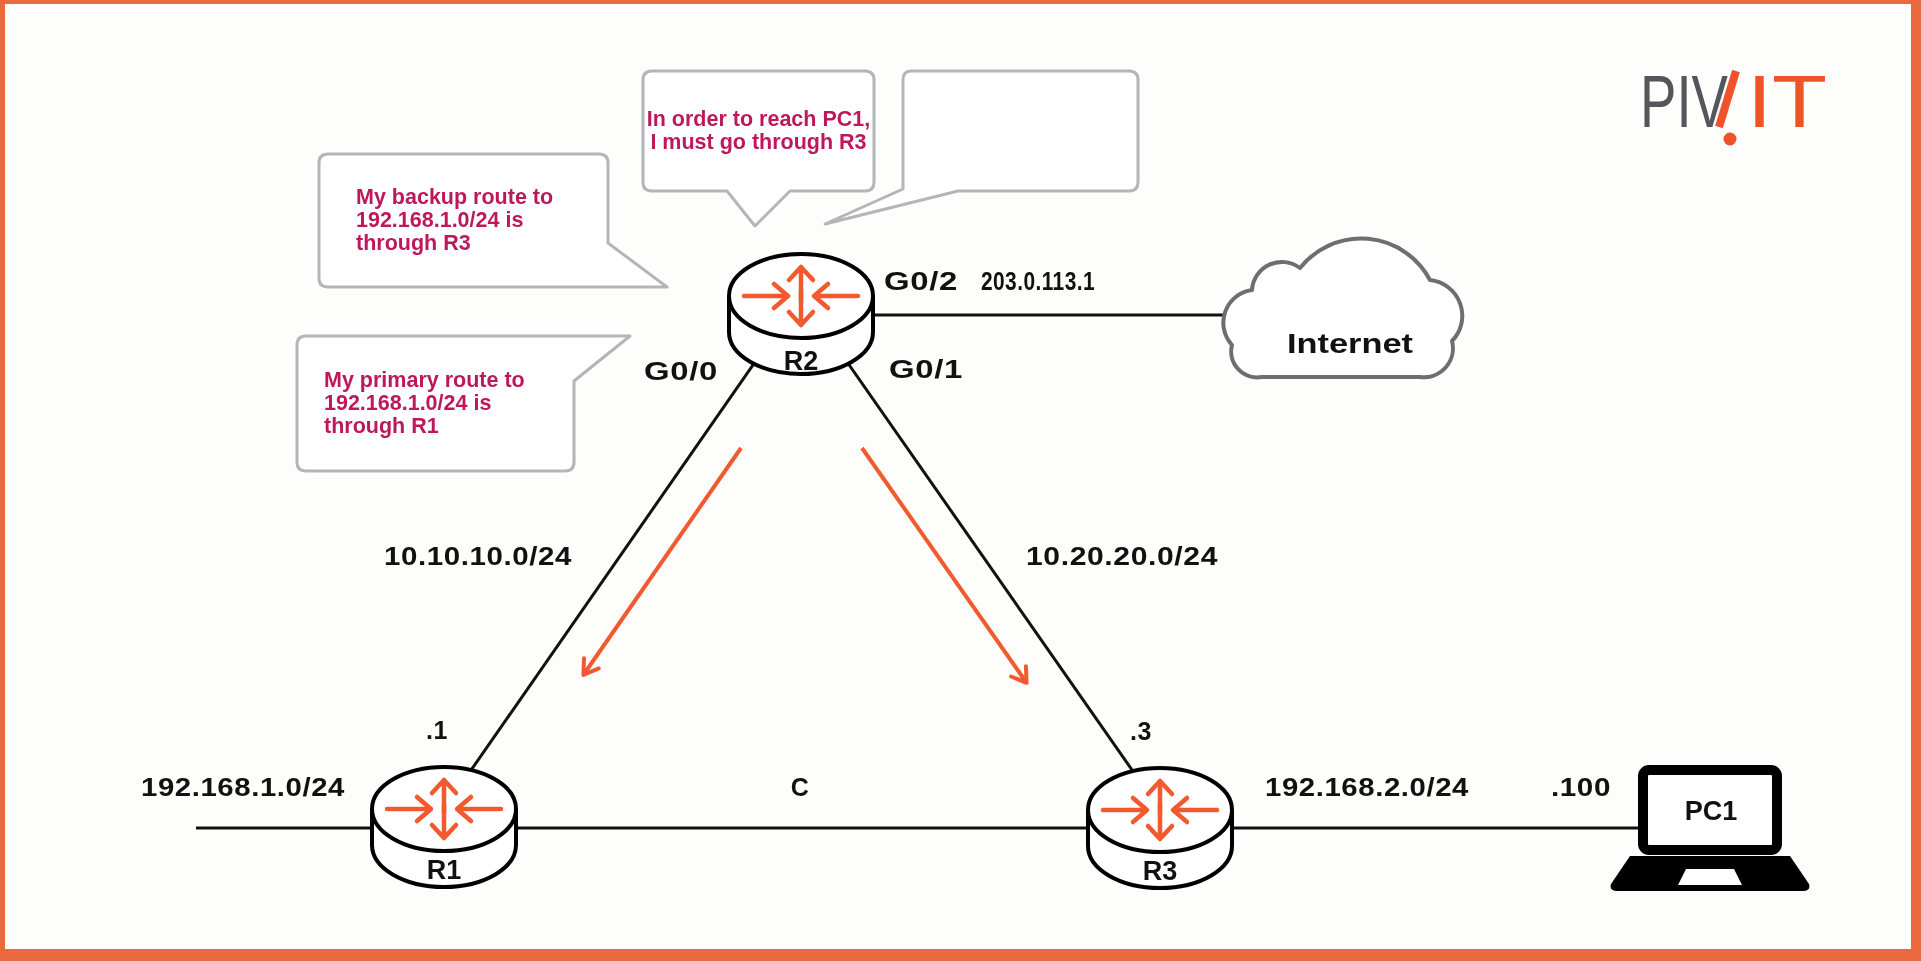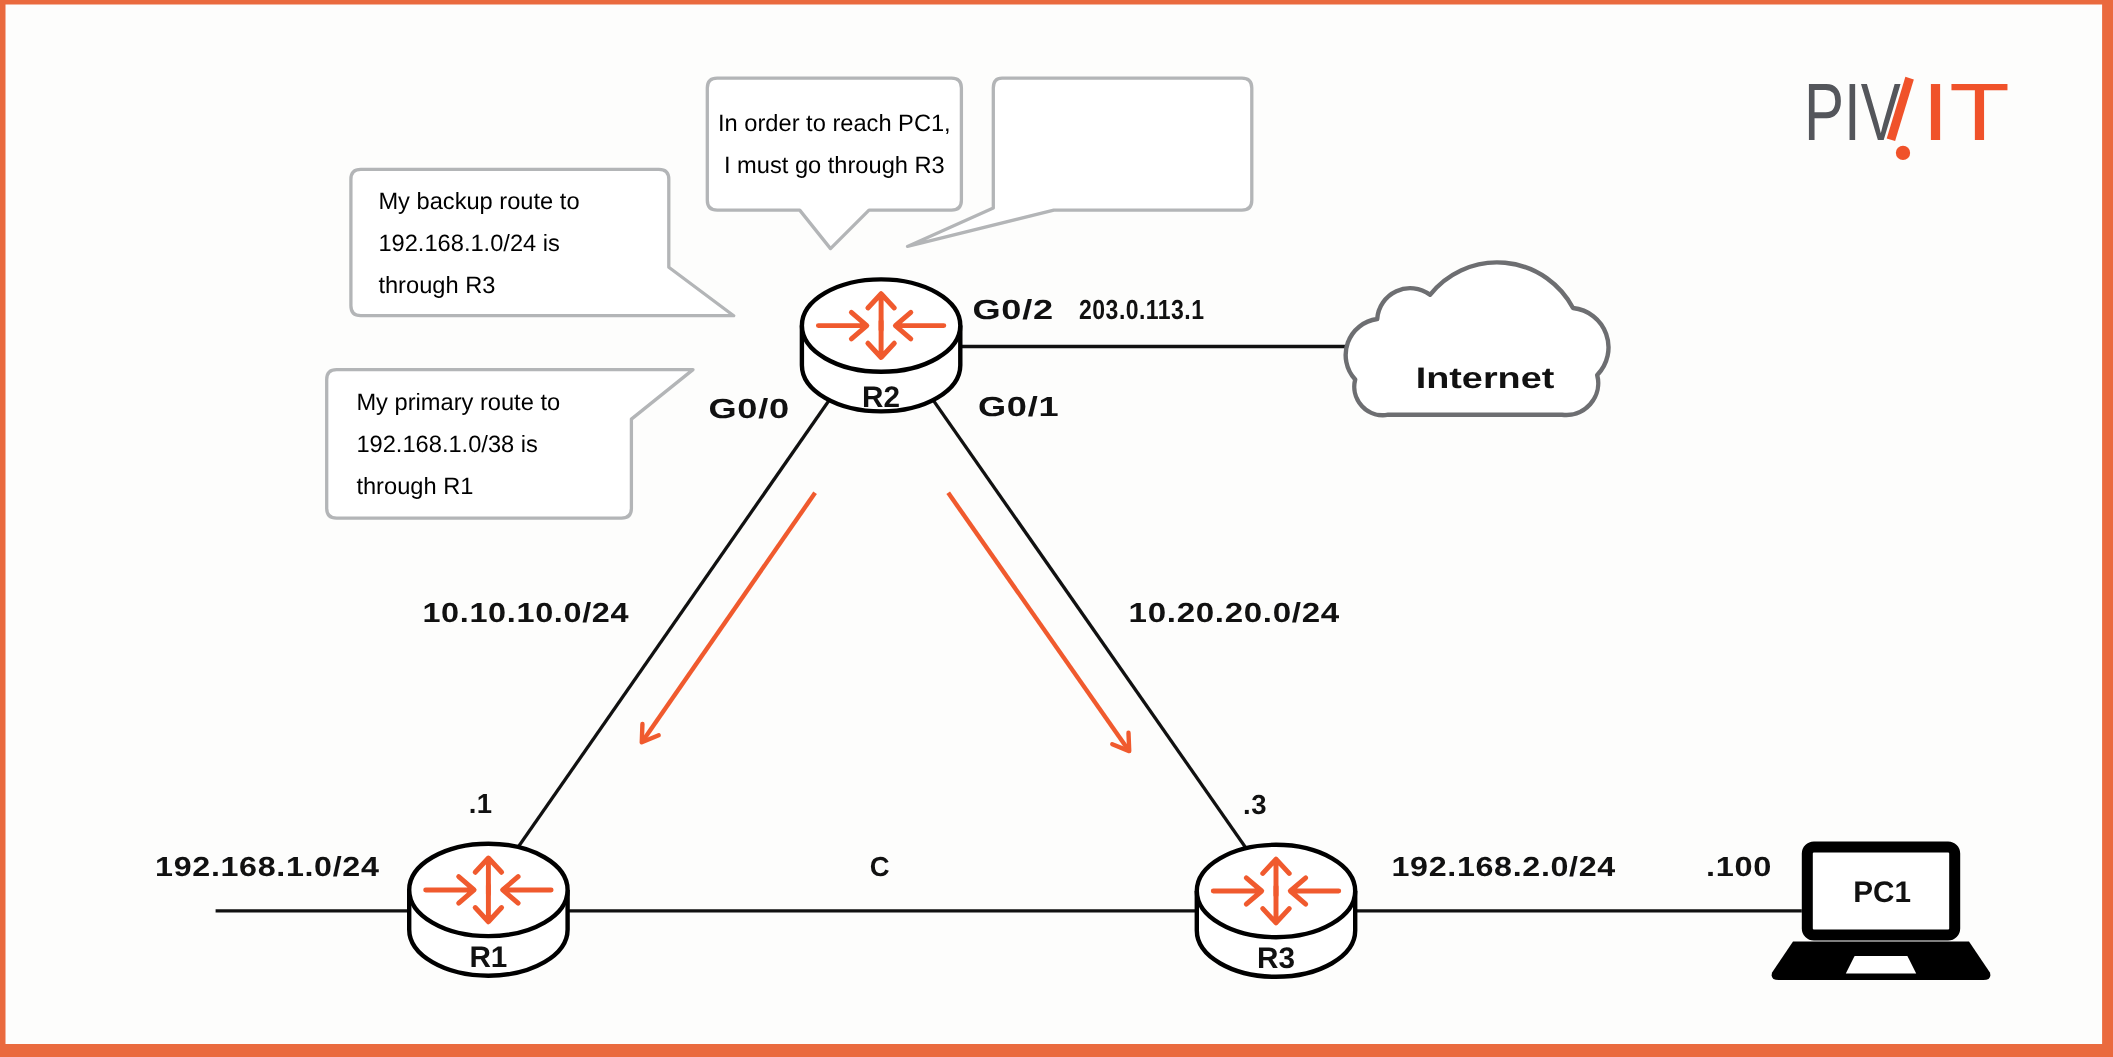--- a/index.html
+++ b/index.html
@@ -16,22 +16,22 @@
     border-width:4px 10px 12px 5px;
   }
   .diagram-svg{position:absolute;left:0;top:0;width:1921px;height:961px;z-index:1;}
   .diagram-svg text{font-family:"Liberation Sans",sans-serif;}
   .lbl{font-weight:700;font-size:25px;fill:#111;letter-spacing:0.5px;}
   .rlbl{font-weight:700;font-size:27px;fill:#111;}
   .btext{
     position:absolute;z-index:2;
     display:flex;align-items:center;justify-content:center;
     white-space:pre-line;
-    font-size:21.5px;line-height:38px;color:#000000;
-    font-weight:400;
+    font-size:21.5px;line-height:23px;color:#be185d;
+    font-weight:700;
   }
   .btext.left{justify-content:flex-start;text-align:left;}
   .btext.center{text-align:center;}
 </style>
 </head>
 <body>
 
 <div class="canvas">
 
   <svg class="diagram-svg" viewBox="0 0 1921 961">
@@ -103,21 +103,21 @@
     <g>
       <text x="1640" y="127" font-size="74" font-weight="400" fill="#54565b" textLength="88" lengthAdjust="spacingAndGlyphs">PIV</text>
       <line x1="1736" y1="71" x2="1719" y2="127" stroke="#f0522a" stroke-width="8"></line>
       <circle cx="1730" cy="139" r="6.5" fill="#f0522a"></circle>
       <text x="1747" y="127" font-size="74" font-weight="400" fill="#f0522a" textLength="80" lengthAdjust="spacingAndGlyphs">IT</text>
     </g>
   </svg>
 
   <div class="btext center" style="left:643px;top:74px;width:231px;height:114px;">In order to reach PC1,
 I must go through R3</div>
-  <div class="btext left" style="left:319px;top:156px;width:264px;height:129px;padding-left:25px;">My backup route to
+  <div class="btext left" style="left:319px;top:156px;width:264px;height:129px;padding-left:37px;">My backup route to
 192.168.1.0/24 is
 through R3</div>
   <div class="btext left" style="left:297px;top:338px;width:250px;height:131px;padding-left:27px;">My primary route to
-192.168.1.0/38 is
+192.168.1.0/24 is
 through R1</div>
 
   <div class="frame"></div>
 </div>
 
 </body></html>

